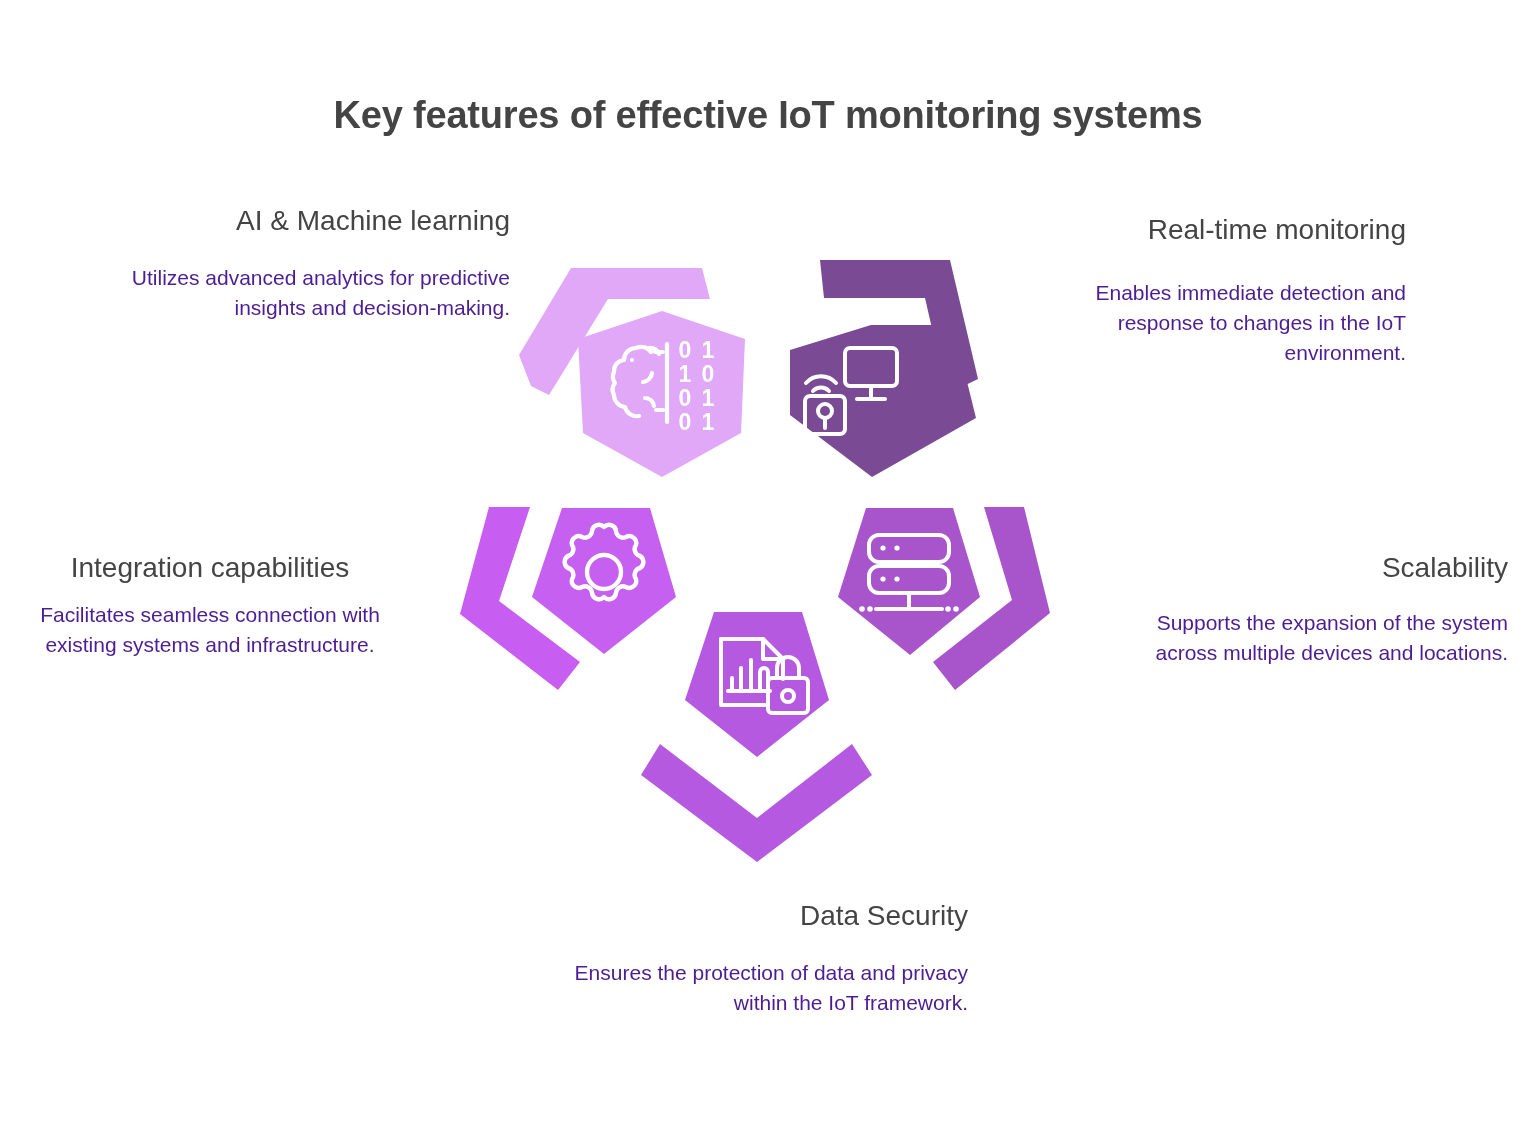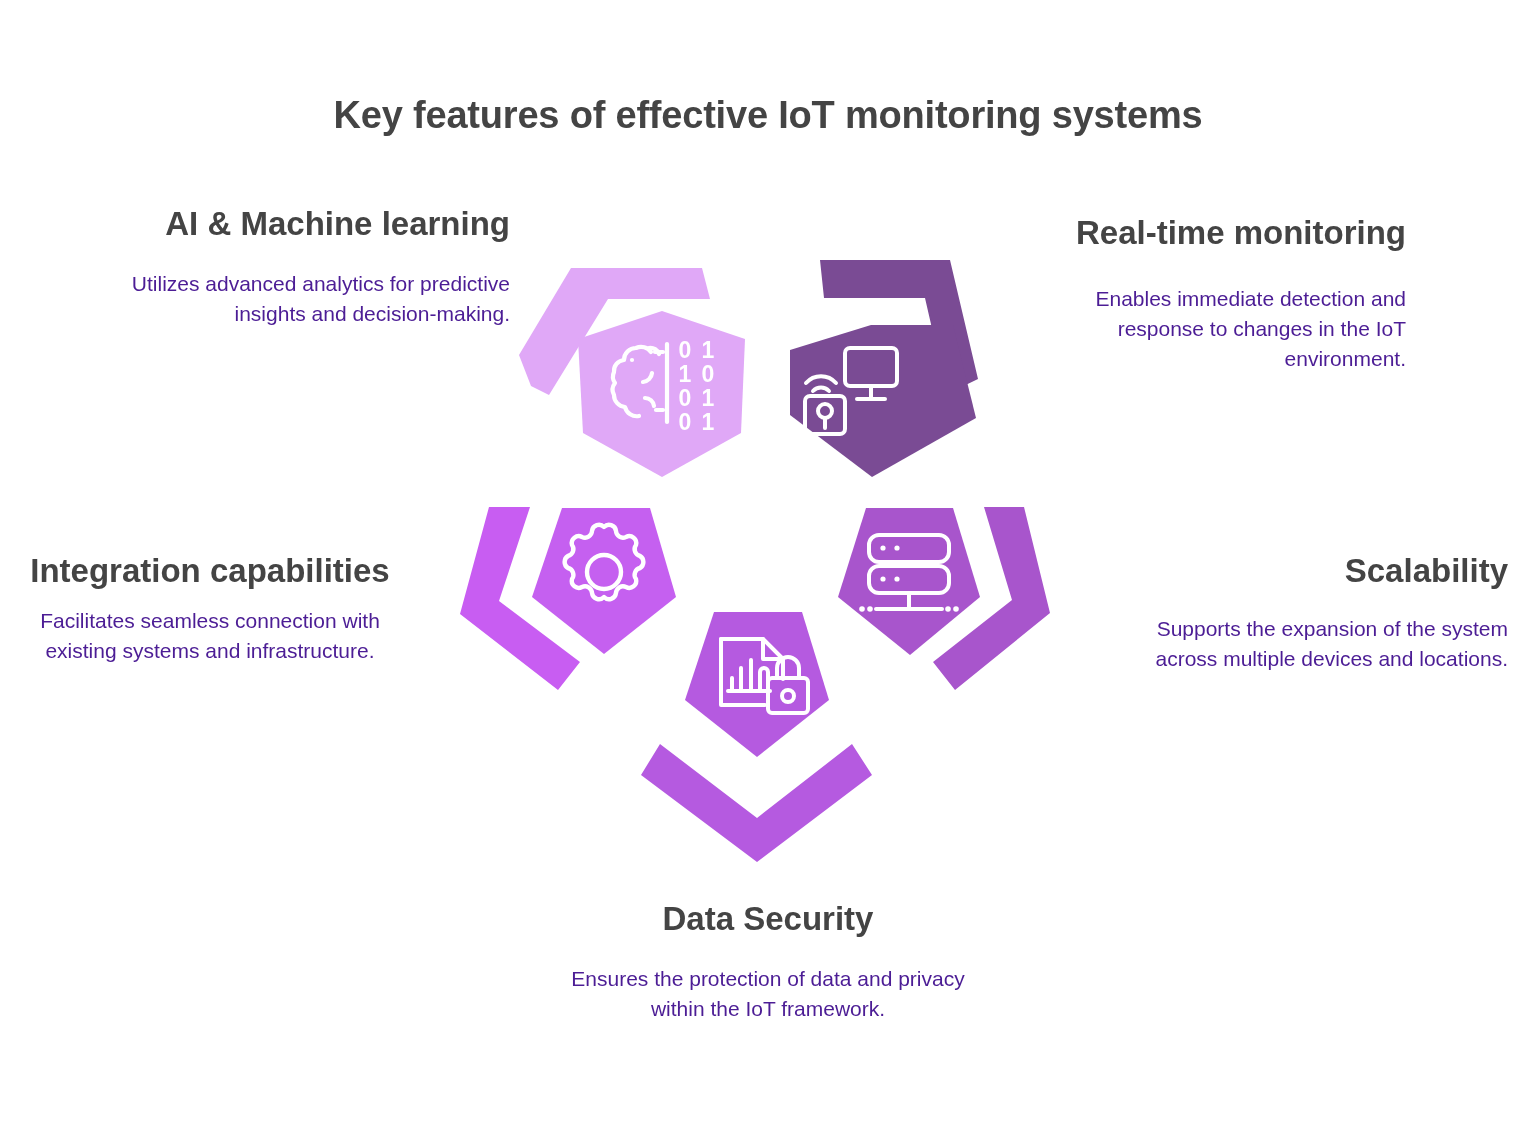--- a/index.html
+++ b/index.html
@@ -36,22 +36,22 @@
     width: 1536px;
     height: 1148px;
     pointer-events: none;
   }
   .diagram svg { display: block; }
 
   .feature-block {
     position: absolute;
   }
   .feature-title {
-    font-size: 33px;
-    font-weight: bold;
+    font-size: 28px;
+    font-weight: normal;
     color: #444444;
     line-height: 1.15;
   }
   .feature-desc {
     font-size: 21px;
     line-height: 1.42;
     color: #4c1d95;
     margin-top: 24px;
   }
 
@@ -89,21 +89,21 @@
     width: 400px;
     text-align: right;
   }
   #block-scalability .feature-desc { }
 
   
   #block-security {
     left: 568px;
     top: 900px;
     width: 400px;
-    text-align: center;
+    text-align: right;
   }
   #block-security .feature-desc { margin-top: 26px; }
 </style>
 </head>
 <body>
 
 <div id="page-title">Key features of effective IoT monitoring systems</div>
 
 <div class="diagram">
 <svg width="1536" height="1148" viewBox="0 0 1536 1148" xmlns="http://www.w3.org/2000/svg">

